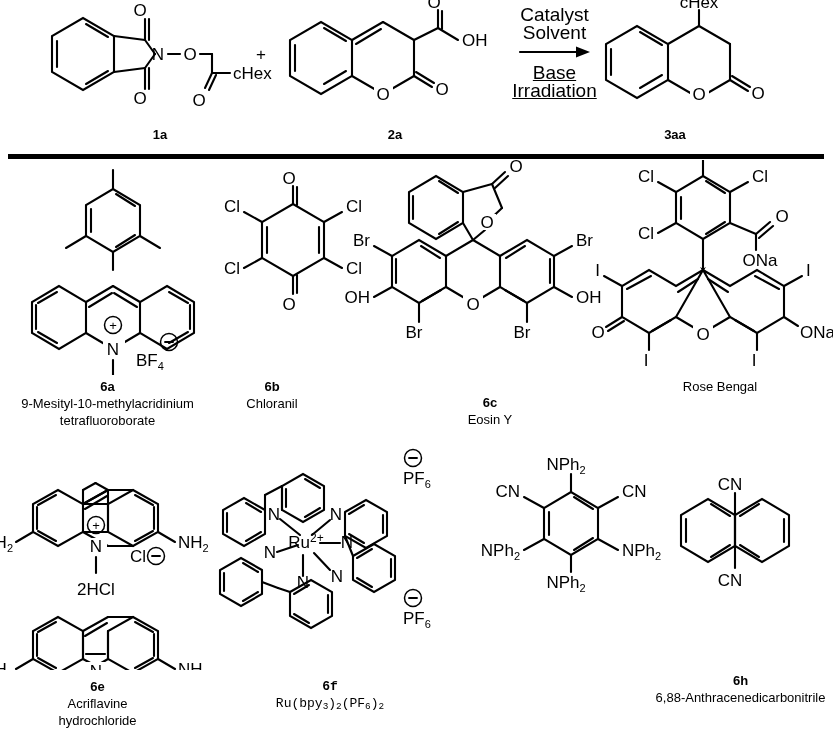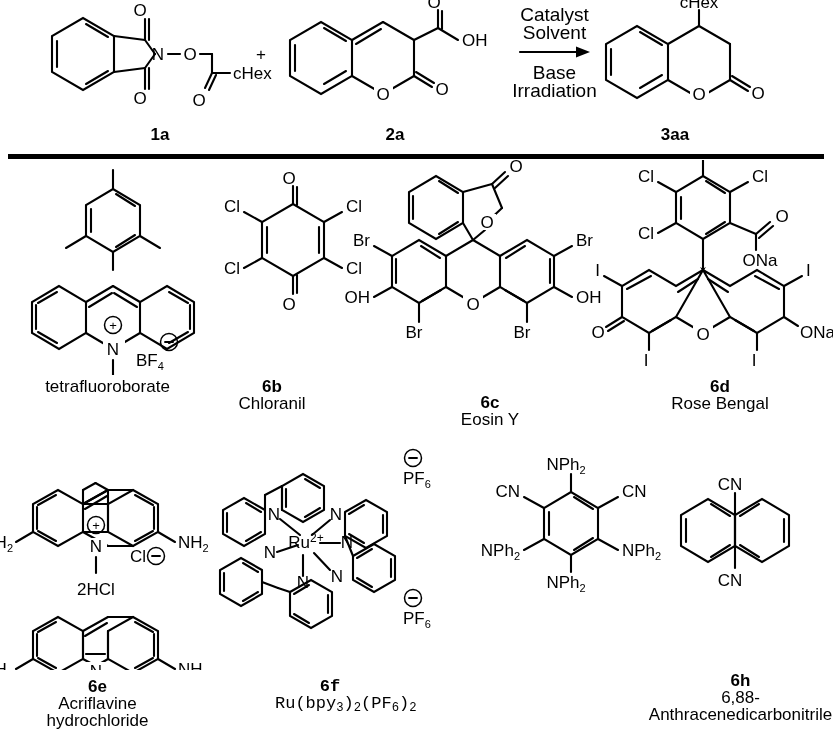--- a/index.html
+++ b/index.html
@@ -17,21 +17,21 @@
   .atom{font-family:"Liberation Sans", sans-serif;font-size:17px;fill:#000;}
   .atom-sm{font-family:"Liberation Sans", sans-serif;font-size:13px;fill:#000;}
   .sub{font-family:"Liberation Sans", sans-serif;font-size:11px;fill:#000;}
   .charge-circ{stroke:#000;stroke-width:1.5;fill:none;}
   .divider{
     position:absolute;background:#000;
   }
   .cap{
     position:absolute;text-align:center;
     font-family:"Liberation Sans", sans-serif;
-    font-size:17px;line-height:17px;color:#000;
+    font-size:13px;line-height:17px;color:#000;
   }
   .cap .bold{font-weight:bold;display:block;}
   .cond{
     position:absolute;text-align:center;
     font-family:"Liberation Sans", sans-serif;
     font-size:19px;line-height:18px;color:#000;
   }
   sub{font-size:0.72em;vertical-align:-0.25em;}
 </style>
 </head>
@@ -133,21 +133,21 @@
 
       <line class="bond" x1="699" y1="26" x2="699" y2="10"></line>
       <text class="atom" x="699" y="8" text-anchor="middle">cHex</text>
     </g>
   </svg>
 
   <div class="cond" style="left:487px;top:6px;width:135px;">
     <div>Catalyst</div>
     <div>Solvent</div>
   </div>
-  <div class="cond" style="left:487px;top:64px;width:135px;">
+  <div class="cond" style="left:487px;top:64px;width:135px;text-decoration:underline;">
     <div>Base</div>
     <div>Irradiation</div>
   </div>
 
   <div class="cap" style="left:120px;top:126px;width:80px;font-weight:bold;">1a</div>
   <div class="cap" style="left:355px;top:126px;width:80px;font-weight:bold;">2a</div>
   <div class="cap" style="left:635px;top:126px;width:80px;font-weight:bold;">3aa</div>
 
   <div class="divider" style="left:8px;top:154px;width:816px;height:5px;"></div>
 
@@ -332,32 +332,33 @@
 
       <line class="bond" x1="784" y1="157" x2="798" y2="166"></line>
       <text class="atom" x="800" y="178" text-anchor="start">ONa</text>
 
       <line class="bond" x1="757" y1="173" x2="757" y2="190"></line>
       <text class="atom" x="754" y="206" text-anchor="middle">I</text>
     </g>
   </svg>
 
   <div class="cap" style="left:10px;top:378px;width:195px;">
+    <span class="bold">6a</span>
+    <span>9-Mesityl-10-methylacridinium</span>
     <span style="display:block;">tetrafluoroborate</span>
   </div>
   <div class="cap" style="left:222px;top:378px;width:100px;">
     <span class="bold">6b</span>
     <span>Chloranil</span>
   </div>
   <div class="cap" style="left:420px;top:394px;width:140px;text-align:center;">
     <span class="bold">6c</span>
     <span>Eosin Y</span>
   </div>
   <div class="cap" style="left:640px;top:378px;width:160px;">
-    <span class="bold">6d</span>
     <span>Rose Bengal</span>
   </div>
 
   <svg style="position:absolute;left:0;top:440px;" width="833" height="230">
 
     <g>
 
       <polygon class="bond" points="58,50 33,64 33,92 58,106 83,92 83,64"></polygon>
       <line class="bond" x1="37" y1="67" x2="37" y2="89"></line>
       <line class="bond" x1="56" y1="101" x2="38" y2="91"></line>

